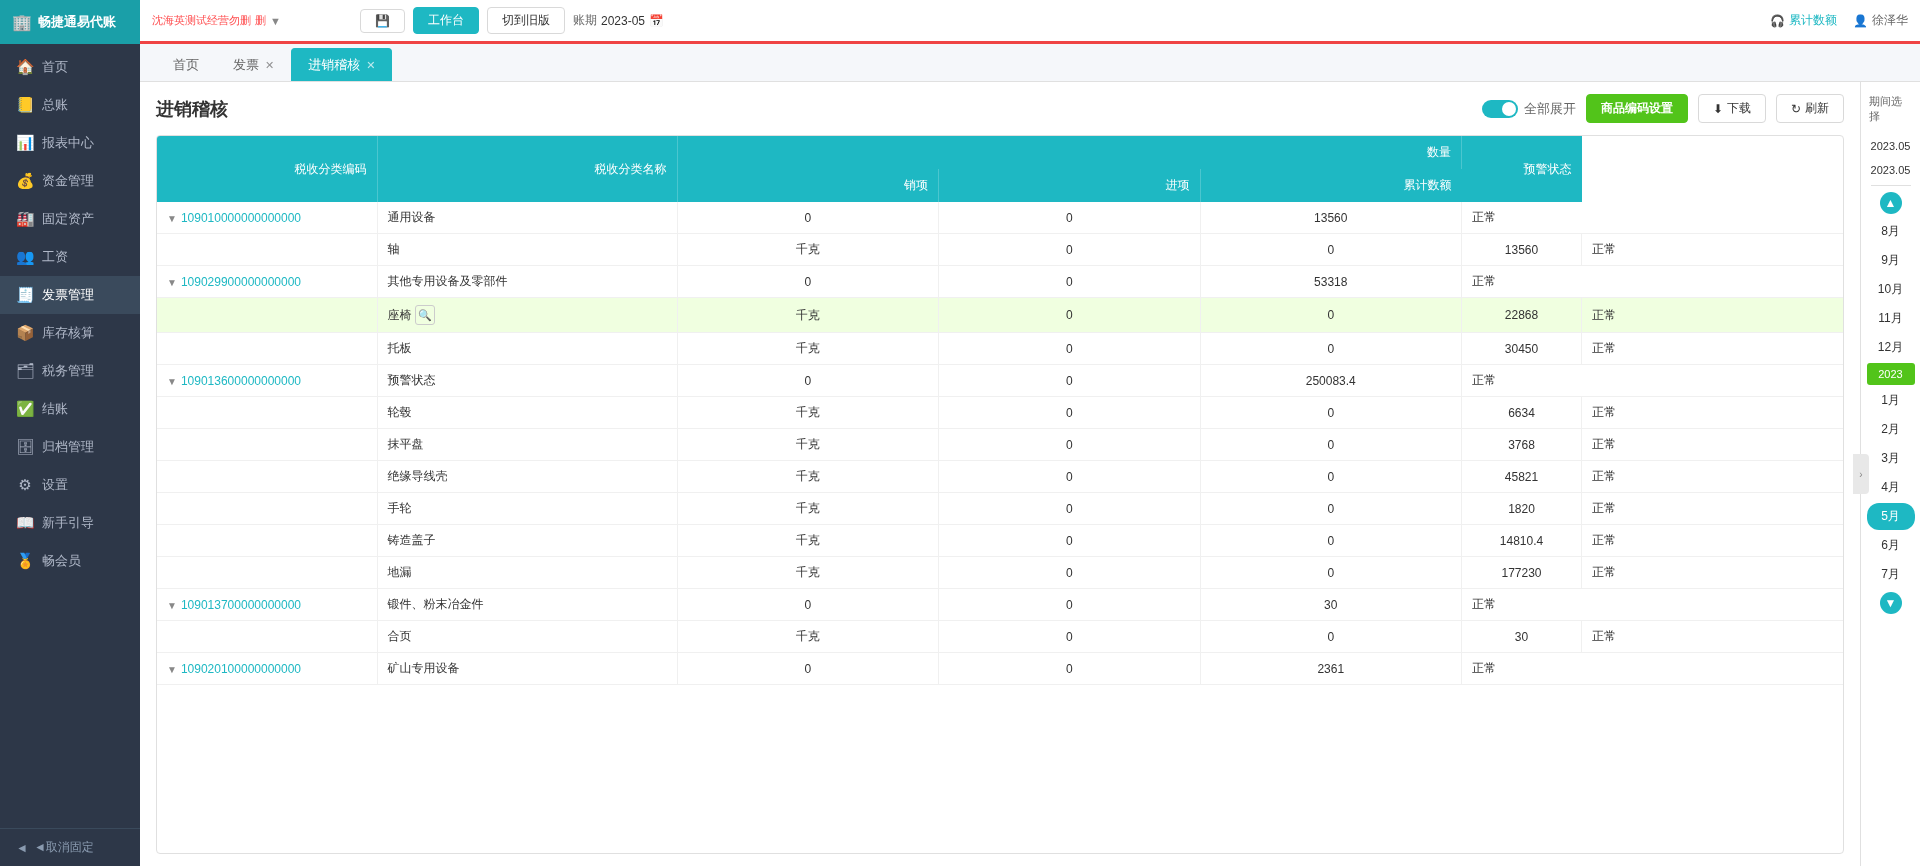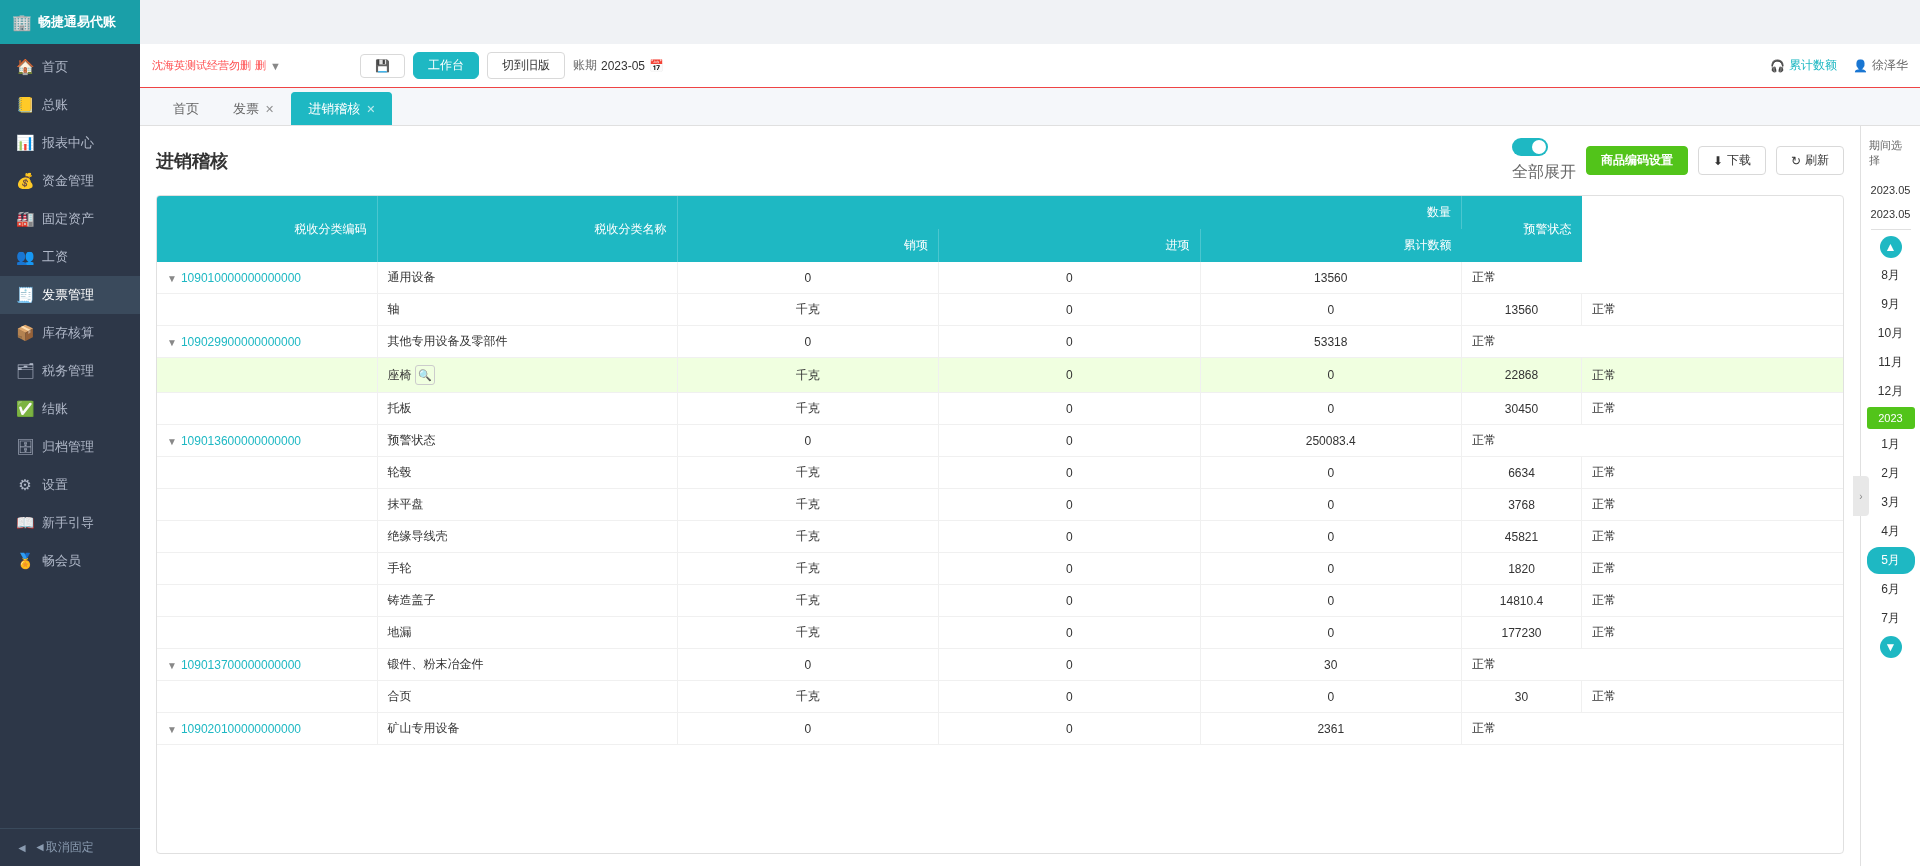--- a/index.html
+++ b/index.html
@@ -60,23 +60,22 @@
     }
 
     
     .topbar {
       height: 44px;
       background: white;
       display: flex;
       align-items: center;
       padding: 0 12px;
       gap: 8px;
-      border-bottom: 1px solid #ef4444;
+      border-bottom: 3px solid #ef4444;
       flex-shrink: 0;
-      margin-top: 44px;
     }
     .topbar-company {
       display: flex;
       align-items: center;
       gap: 4px;
       font-size: 13px;
       color: #333;
       min-width: 200px;
     }
     .topbar-company span { color: #ff4d4f; font-size: 11px; }
@@ -86,21 +85,20 @@
       border: 1px solid #d9d9d9;
       background: white;
       cursor: pointer;
       font-size: 12px;
       color: #333;
     }
     .topbar-btn.primary {
       background: #1eb8c3;
       color: white;
       border-color: #1eb8c3;
-      border-radius: 6px;
     }
     .topbar-period {
       font-size: 12px;
       color: #666;
       display: flex;
       align-items: center;
       gap: 4px;
     }
     .topbar-right {
       margin-left: auto;
@@ -170,25 +168,24 @@
       font-weight: bold;
       color: #333;
     }
     .header-actions {
       display: flex;
       align-items: center;
       gap: 10px;
     }
     .toggle-label {
       display: flex;
-      align-items: flex-start;
+      align-items: flex-end;
       gap: 6px;
-      font-size: 16px;
+      font-size: 13px;
       color: #666;
-      flex-direction: column;
     }
     .toggle-switch {
       width: 36px;
       height: 18px;
       background: #1eb8c3;
       border-radius: 9px;
       position: relative;
       cursor: pointer;
     }
     .toggle-switch::after {

